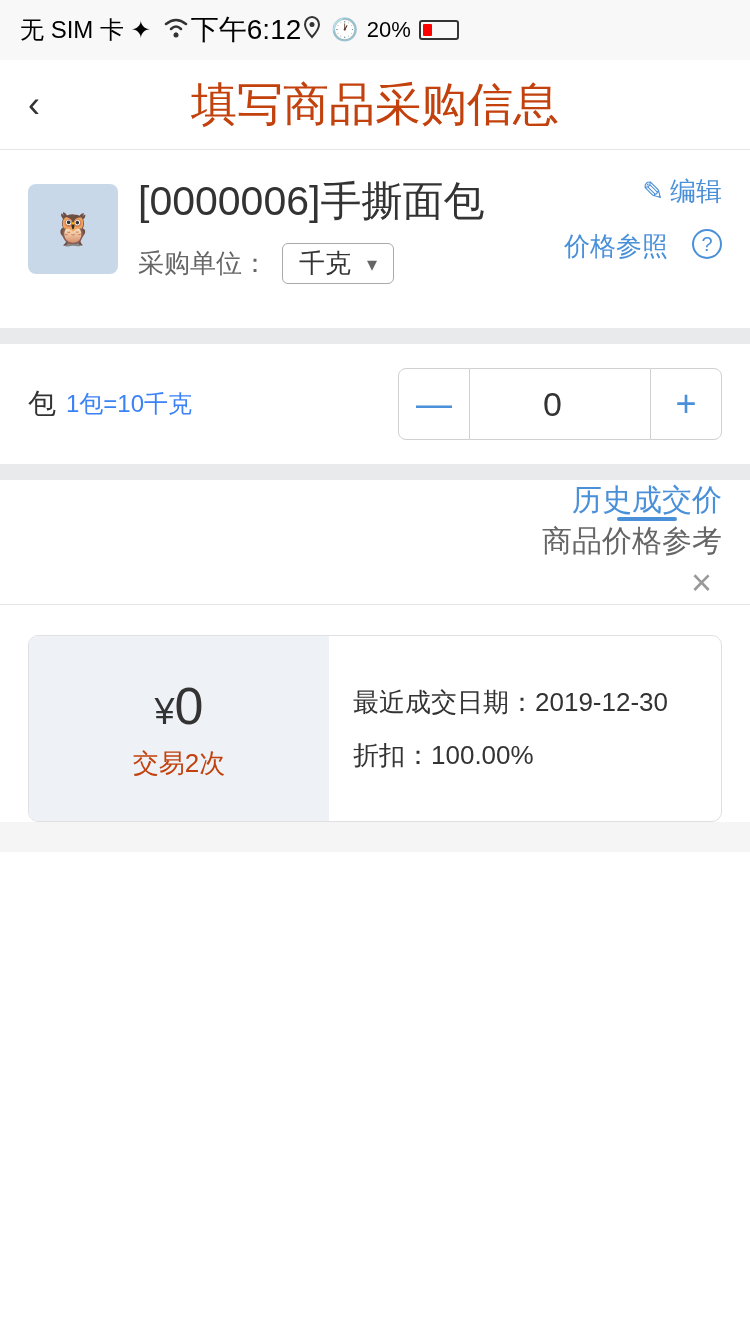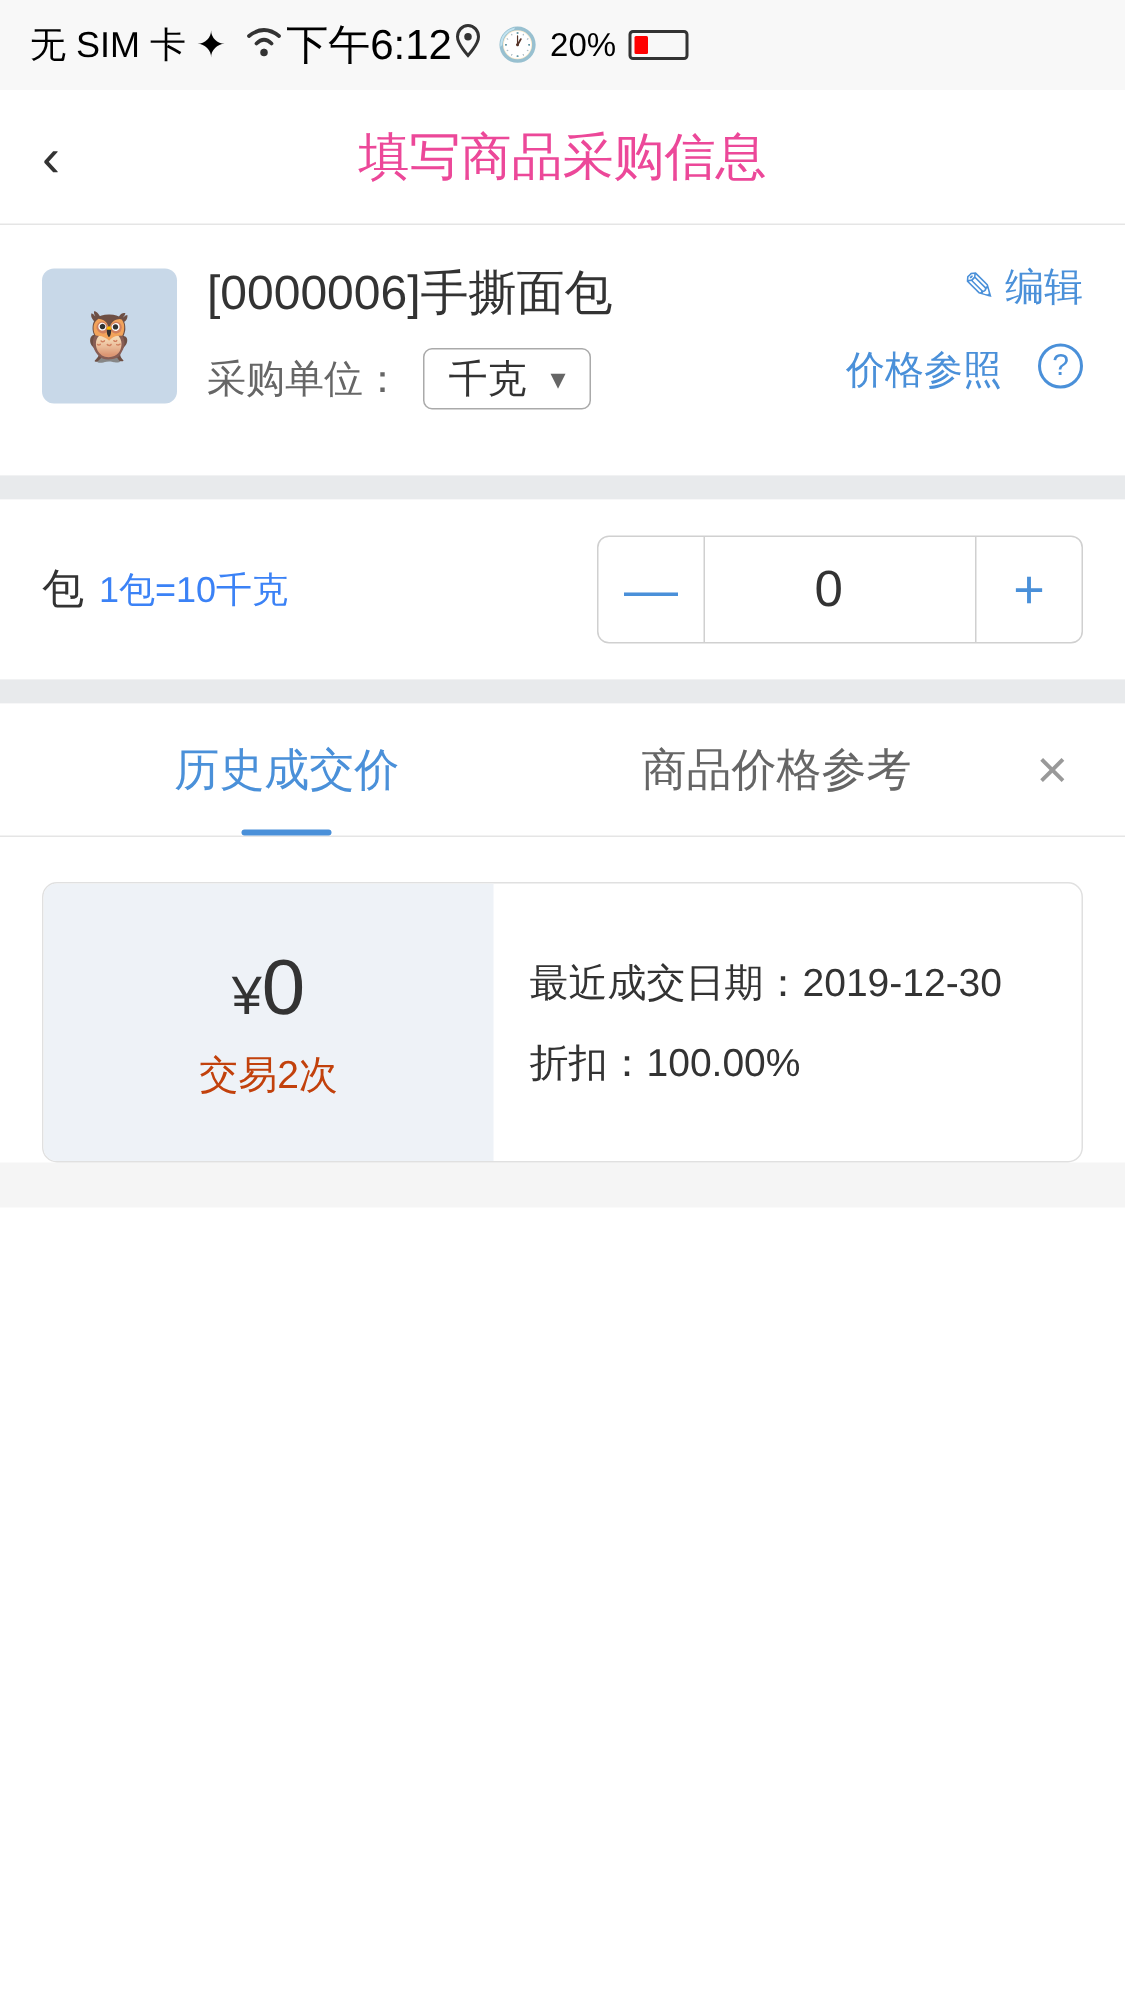--- a/index.html
+++ b/index.html
@@ -69,23 +69,23 @@
       border-bottom: 1px solid #e5e5e5;
     }
     .nav-back {
       position: absolute;
       left: 28px;
       font-size: 36px;
       color: #333;
       cursor: pointer;
     }
     .nav-title {
-      font-size: 34px;
+      font-size: 46px;
       font-weight: 500;
-      color: #ec4899;
+      color: #c2410c;
     }
 
     
     .product-card {
       background: #ffffff;
       padding: 24px 28px;
       margin-top: 0;
     }
     .product-header {
       display: flex;
@@ -110,21 +110,21 @@
       color: #6688aa;
       position: relative;
       overflow: hidden;
     }
     .product-info {
       display: flex;
       flex-direction: column;
       gap: 14px;
     }
     .product-name {
-      font-size: 32px;
+      font-size: 41px;
       color: #333;
       font-weight: 500;
     }
     .product-unit-row {
       display: flex;
       align-items: center;
       gap: 14px;
       font-size: 26px;
       color: #666;
     }
@@ -235,24 +235,25 @@
       border-radius: 8px 0 0 8px;
     }
 
     
     .tabs-section {
       background: #ffffff;
       margin-top: 0;
     }
     .tabs-header {
       display: flex;
-      align-items: center;
+      align-items: flex-end;
       border-bottom: 1px solid #e5e5e5;
       position: relative;
       padding: 0 28px;
+      flex-direction: column;
     }
     .tab-item {
       flex: 1;
       height: 88px;
       display: flex;
       align-items: center;
       justify-content: center;
       font-size: 30px;
       color: #666;
       cursor: pointer;

